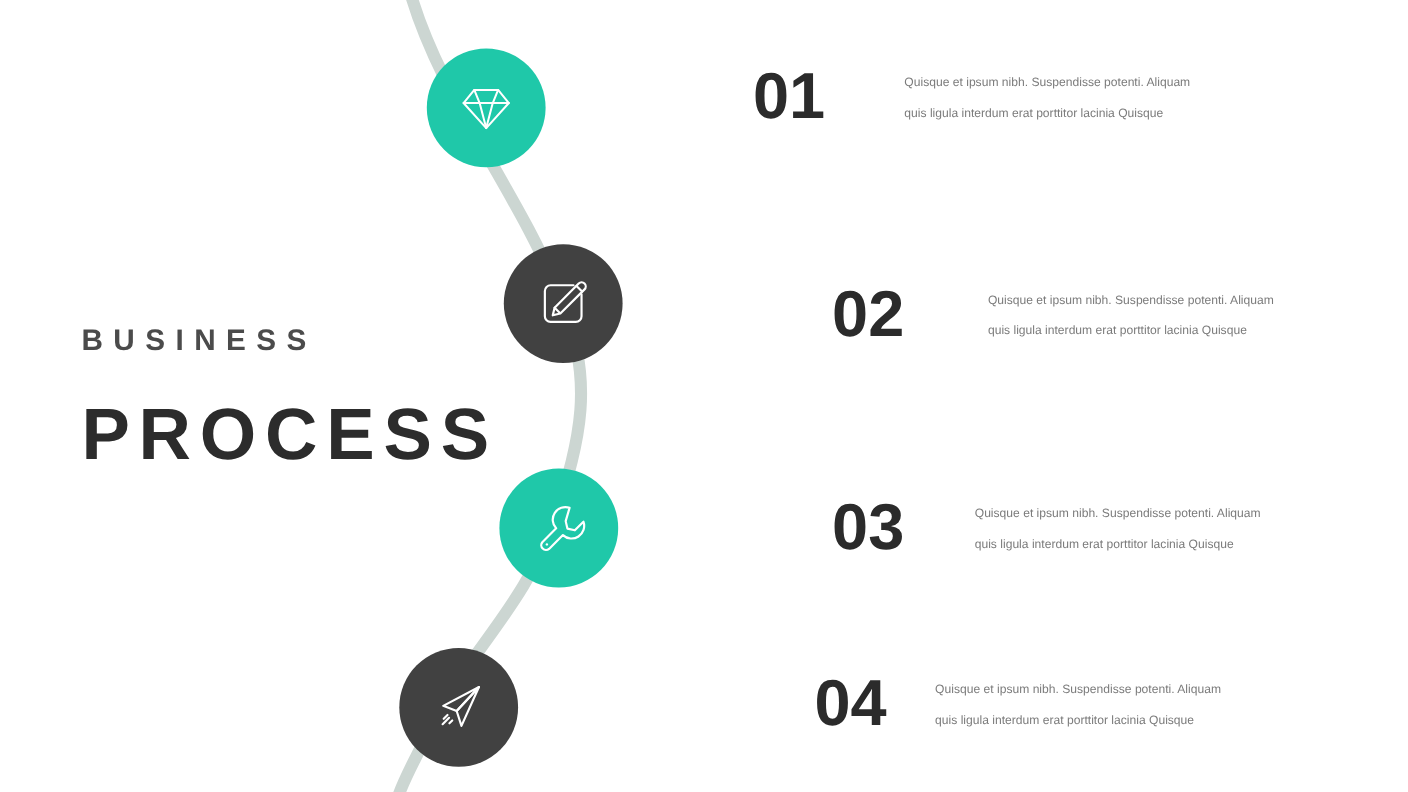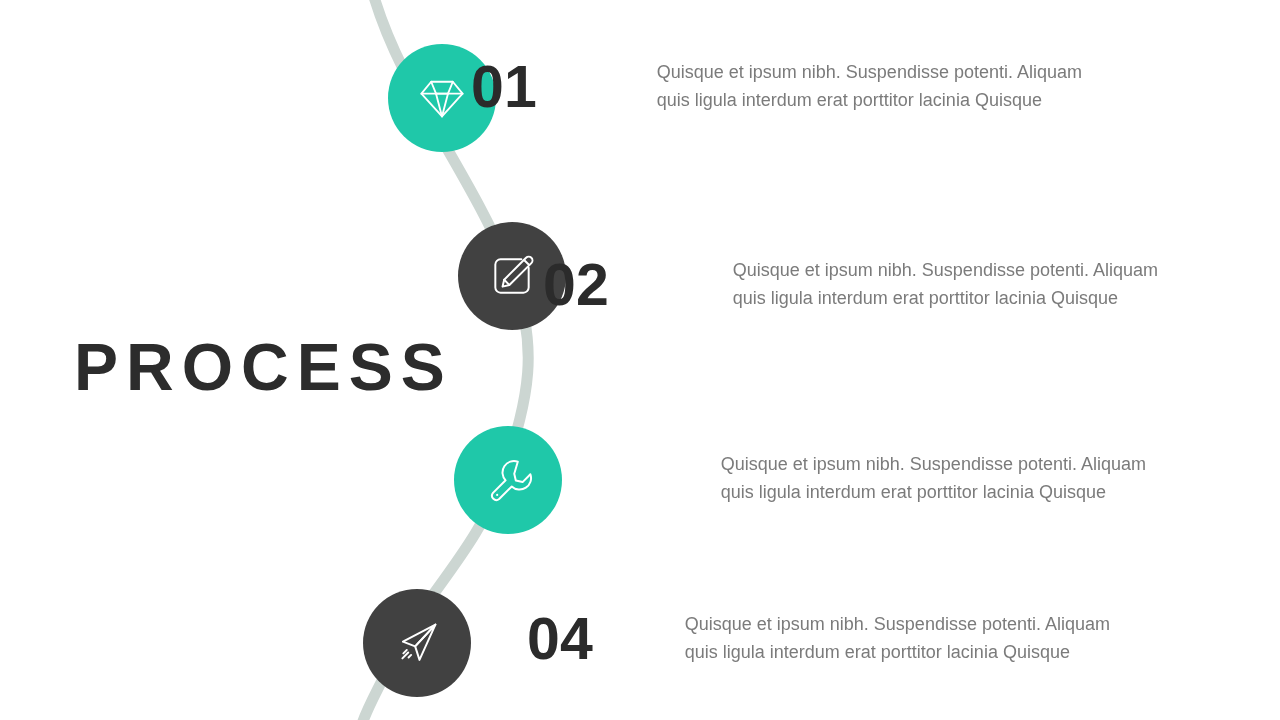--- a/index.html
+++ b/index.html
@@ -68,35 +68,34 @@
     box-sizing: border-box;
   }
   .badge svg {
     display: block;
   }
 
   
   .step-row {
     position: absolute;
     display: flex;
-    align-items: flex-start;
+    align-items: flex-end;
     justify-content: flex-end;
-    gap: 48px;
   }
   .step-number {
     font-size: 59px;
     font-weight: 700;
     color: #2b2b2b;
     line-height: 1;
     letter-spacing: 0px;
     white-space: nowrap;
     flex: 0 0 auto;
   }
   .step-desc {
-    font-size: 18px;
+    font-size: 11px;
     font-weight: 400;
     color: #7b7b7b;
     line-height: 28px;
     text-align: left;
     flex: 0 0 auto;
     white-space: nowrap;
   }
   .step-desc .line {
     display: block;
   }
@@ -108,20 +107,21 @@
 
   <svg id="connector" viewBox="0 0 1280 720" xmlns="http://www.w3.org/2000/svg">
     <path d="M 372 -10
              C 400 90, 470 170, 512 276
              C 540 348, 528 398, 505 470
              C 480 548, 420 600, 392 660
              C 378 690, 368 706, 362 724" fill="none" stroke="#ccd6d2" stroke-width="11" stroke-linecap="round"></path>
   </svg>
 
   <div id="title-block">
+    <div id="title-eyebrow">BUSINESS</div>
     <div id="title-main">PROCESS</div>
   </div>
 
   <div class="badge" style="left:388px; top:44px; background:#1fc8a9;">
     <span>
       <svg width="52" height="52" viewBox="0 0 48 48" fill="none" stroke="#ffffff" stroke-width="1.7" stroke-linecap="round" stroke-linejoin="round">
         <path d="M14 9 H34 L43 20 L24 41 L5 20 Z"></path>
         <path d="M5 20 H43"></path>
         <path d="M14 9 L18.5 20 L24 41"></path>
         <path d="M34 9 L29.5 20 L24 41"></path>
@@ -161,20 +161,21 @@
     <span>
       <svg width="50" height="50" viewBox="0 0 48 48" fill="none" stroke="#ffffff" stroke-width="1.9" stroke-linecap="round" stroke-linejoin="round">
         <path d="M33.4 6.4 a11 11 0 0 0 -11.7 17.9 L9.6 36.4 a4.2 4.2 0 0 0 5.9 5.9
                  L27.6 30.2 A11 11 0 0 0 45.5 18.5 L38 26 l-6.5 -1.5 L30 18 Z"></path>
         <circle cx="13.6" cy="38.3" r="1.05" fill="#ffffff" stroke="none"></circle>
       </svg>
     </span>
   </div>
 
   <div class="step-row" style="left:628px; top:450px; width:518px;">
+    <div class="step-number">03</div>
     <div class="step-desc" style="margin-left:64px;">
       <span class="line">Quisque et ipsum nibh. Suspendisse potenti. Aliquam</span>
       <span class="line">quis ligula interdum erat porttitor lacinia Quisque</span>
     </div>
   </div>
 
   <div class="badge" style="left:363px; top:589px; background:#414141;">
     <span>
       <svg width="52" height="52" viewBox="0 0 48 48" fill="none" stroke="#ffffff" stroke-width="1.8" stroke-linecap="round" stroke-linejoin="round">
         <path d="M41 7 L11 22.8 L22.3 27.1 Z"></path>

